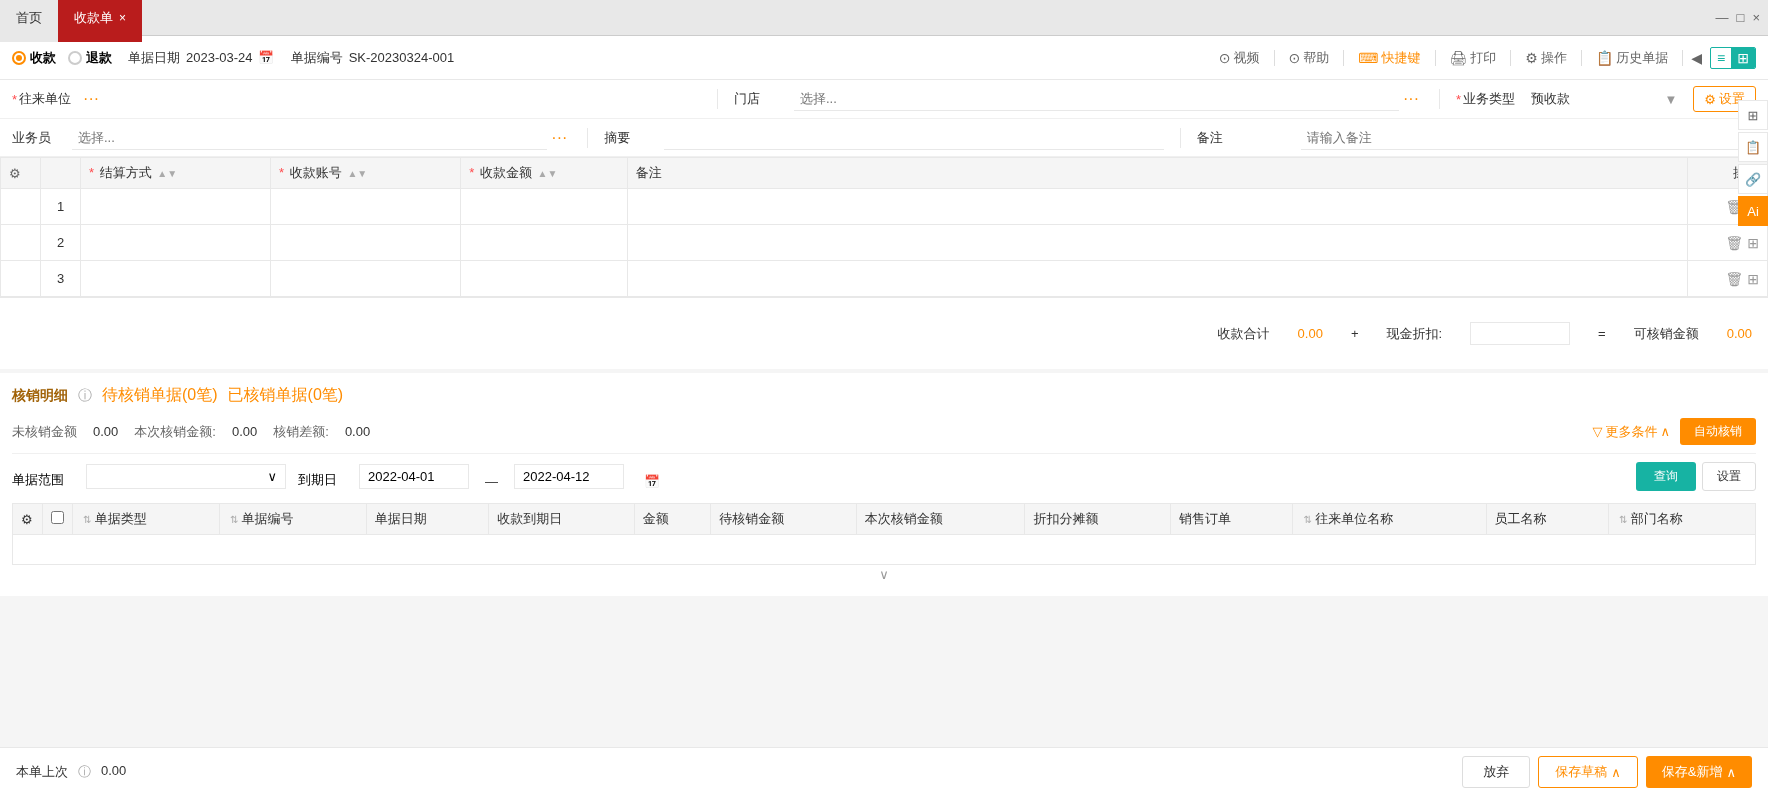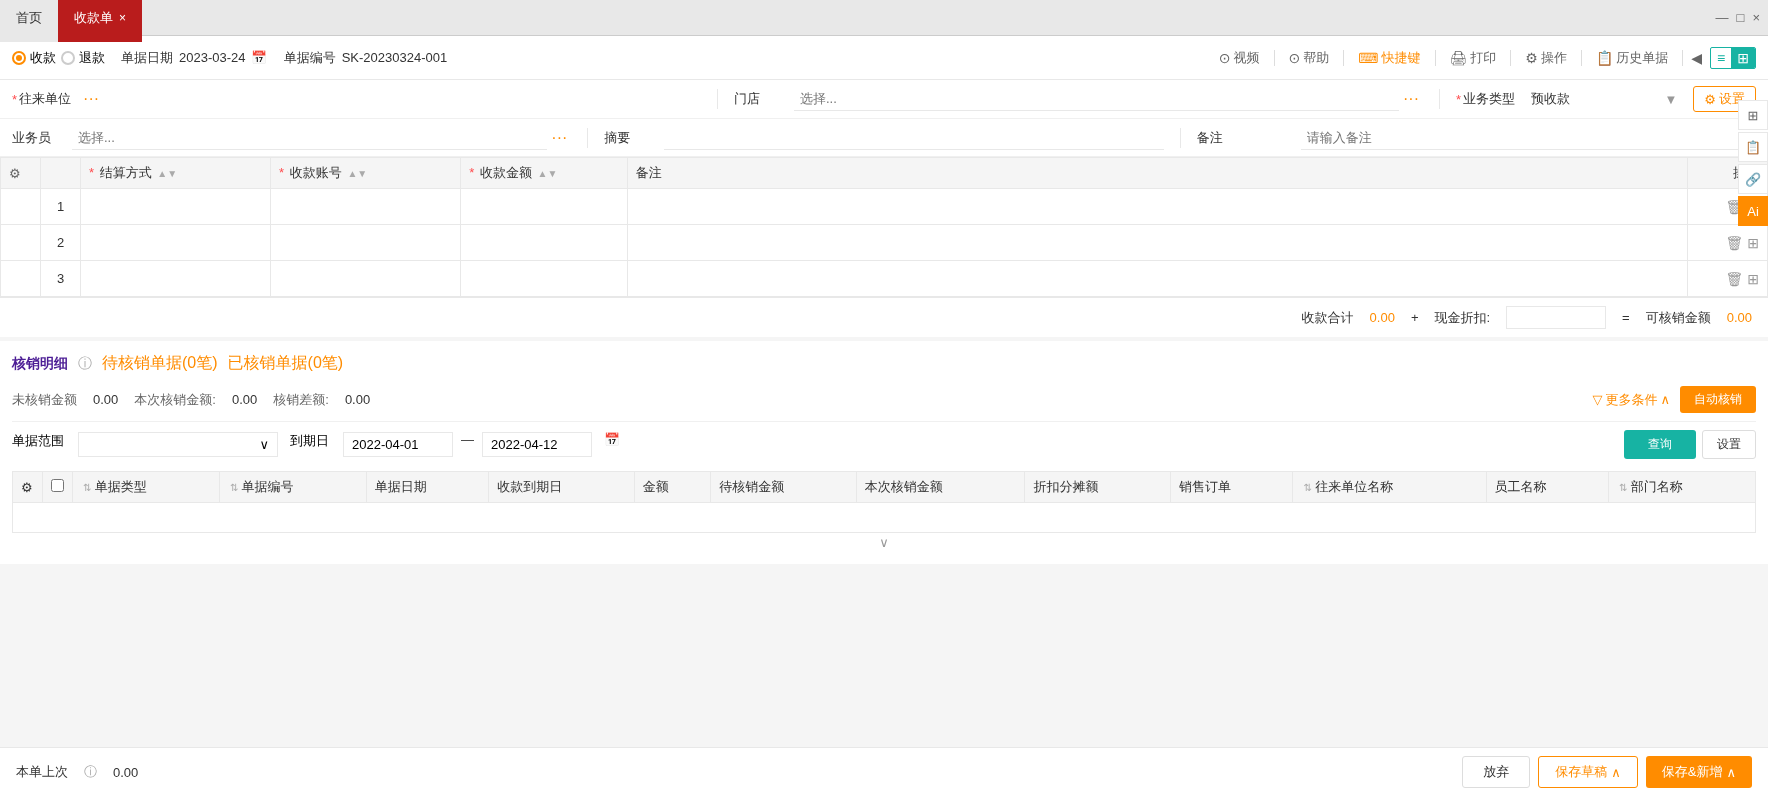--- a/index.html
+++ b/index.html
@@ -8,21 +8,21 @@
     
     .tab-bar { display: flex; align-items: center; background: #e8e8e8; height: 36px; border-bottom: 1px solid #ccc; }
     .tab-item { padding: 0 16px; height: 48px; display: flex; align-items: center; cursor: pointer; font-size: 13px; color: #333; }
     .tab-item.home { background: #e8e8e8; color: #333; }
     .tab-item.active { background: #b91c1c; color: #fff; }
     .tab-close { margin-left: 6px; cursor: pointer; font-size: 12px; }
     .tab-bar-right { margin-left: auto; display: flex; align-items: center; padding-right: 8px; gap: 8px; color: #666; font-size: 16px; cursor: pointer; }
 
     
     .form-header { display: flex; align-items: center; padding: 8px 12px; background: #fff; border-bottom: 1px solid #e8e8e8; gap: 16px; height: 44px; }
-    .radio-group { display: flex; gap: 5px; align-items: flex-start; }
+    .radio-group { display: flex; gap: 12px; align-items: flex-start; font-weight: bold; }
     .radio-item { display: flex; align-items: center; gap: 4px; cursor: pointer; }
     .radio-dot { width: 14px; height: 14px; border-radius: 50%; border: 2px solid #ccc; display: flex; align-items: center; justify-content: center; }
     .radio-dot.active { border-color: #ff8c00; }
     .radio-dot.active::after { content: ''; width: 6px; height: 6px; border-radius: 50%; background: #ff8c00; }
     .form-field { display: flex; align-items: center; gap: 6px; }
     .form-label { color: #333; white-space: nowrap; }
     .form-value { color: #333; }
     .form-icon { color: #17b3a3; cursor: pointer; }
     .header-right-btns { margin-left: auto; display: flex; align-items: center; gap: 8px; }
     .header-btn { display: flex; align-items: center; gap: 3px; cursor: pointer; color: #666; font-size: 12px; padding: 2px 6px; }
@@ -53,56 +53,56 @@
     .data-table th { background: #f5f5f5; border: 1px solid #e8e8e8; padding: 6px 8px; text-align: left; font-weight: normal; color: #333; white-space: nowrap; }
     .data-table td { border: 1px solid #e8e8e8; padding: 4px 8px; color: #333; min-height: 36px; height: 36px; }
     .data-table .row-num { text-align: center; color: #333; width: 40px; }
     .data-table .action-cell { display: flex; gap: 4px; align-items: center; justify-content: flex-end; }
     .action-btn { color: #999; cursor: pointer; font-size: 14px; }
     .th-gear { color: #666; cursor: pointer; }
     .sort-arrows { color: #aaa; font-size: 10px; display: inline-flex; flex-direction: column; line-height: 1; margin-left: 2px; cursor: pointer; }
     .col-required { color: #ff4d4f; margin-right: 2px; }
 
     
-    .table-summary { display: flex; align-items: center; justify-content: flex-end; padding: 8px 16px; background: #fff; border-top: 1px solid #e8e8e8; gap: 16px; color: #333; }
+    .table-summary { display: flex; align-items: center; justify-content: flex-end; padding: 24px 16px; background: #fff; border-top: 1px solid #e8e8e8; gap: 28px; color: #333; }
     .summary-value { color: #ff8c00; }
     .summary-input { border: 1px solid #e8e8e8; width: 100px; padding: 3px 6px; outline: none; }
 
     
     .section { background: #fff; margin-top: 8px; padding: 12px; }
     .section-header { display: flex; align-items: center; gap: 10px; margin-bottom: 8px; }
-    .section-title { font-size: 14px; font-weight: bold; color: #4c1d95; }
+    .section-title { font-size: 14px; font-weight: bold; color: #a16207; }
     .info-icon { color: #aaa; cursor: pointer; font-size: 14px; }
     .tag-link { color: #ff8c00; cursor: pointer; font-size: 16px; }
     .section-stats { display: flex; align-items: center; gap: 16px; padding: 4px 0 8px; color: #333; font-size: 12px; }
     .stat-label { color: #666; }
     .stat-value { color: #333; }
 
     
     .filter-row { display: flex; align-items: center; gap: 12px; padding: 8px 0; border-top: 1px solid #f0f0f0; }
     .filter-link { color: #ff8c00; cursor: pointer; font-size: 12px; display: flex; align-items: center; gap: 3px; }
     .auto-btn { background: #ff8c00; color: #fff; border: none; padding: 5px 14px; border-radius: 3px; cursor: pointer; font-size: 12px; }
-    .query-btn { background: #17b3a3; color: #fff; border: none; padding: 5px 24px; border-radius: 3px; cursor: pointer; font-size: 12px; }
+    .query-btn { background: #17b3a3; color: #fff; border: none; padding: 5px 18px; border-radius: 3px; cursor: pointer; font-size: 12px; }
     .settings-btn2 { background: #fff; color: #333; border: 1px solid #ddd; padding: 5px 14px; border-radius: 3px; cursor: pointer; font-size: 12px; }
 
     
-    .filter-field { display: flex; align-items: flex-start; gap: 8px; }
+    .filter-field { display: flex; align-items: flex-end; gap: 16px; }
     .filter-select { border: 1px solid #e8e8e8; padding: 4px 8px; outline: none; min-width: 160px; background: #fff; display: flex; align-items: center; justify-content: space-between; cursor: pointer; }
     .date-input { border: 1px solid #e8e8e8; padding: 4px 8px; outline: none; width: 110px; background: #fff; }
     .date-sep { color: #333; }
 
     
     .bottom-table { width: 100%; border-collapse: collapse; margin-top: 4px; }
     .bottom-table th { background: #f5f5f5; border: 1px solid #e8e8e8; padding: 6px 8px; text-align: left; font-weight: normal; color: #333; white-space: nowrap; font-size: 12px; }
     .bottom-table td { border: 1px solid #e8e8e8; padding: 4px 8px; min-height: 32px; }
     .checkbox-cell { text-align: center; }
 
     
     .footer { display: flex; align-items: center; padding: 8px 16px; background: #fff; border-top: 1px solid #e8e8e8; position: fixed; bottom: 0; width: 100%; }
-    .footer-info { display: flex; align-items: center; gap: 16px; color: #333; font-size: 12px; }
+    .footer-info { display: flex; gap: 10px; color: #333; font-size: 12px; }
     .footer-btns { margin-left: auto; display: flex; gap: 8px; }
     .btn-abandon { background: #fff; border: 1px solid #ddd; color: #333; padding: 6px 20px; border-radius: 3px; cursor: pointer; }
     .btn-save-draft { background: #fff; border: 1px solid #ff8c00; color: #ff8c00; padding: 6px 16px; border-radius: 3px; cursor: pointer; display: flex; align-items: center; gap: 4px; }
     .btn-save-new { background: #ff8c00; border: none; color: #fff; padding: 6px 16px; border-radius: 3px; cursor: pointer; display: flex; align-items: center; gap: 4px; }
 
     
     .right-sidebar { position: fixed; right: 0; top: 100px; display: flex; flex-direction: column; gap: 2px; }
     .sidebar-icon { width: 30px; height: 30px; background: #fff; border: 1px solid #e8e8e8; display: flex; align-items: center; justify-content: center; cursor: pointer; color: #666; font-size: 14px; }
     .sidebar-icon.orange { background: #ff8c00; color: #fff; border-color: #ff8c00; }
 

